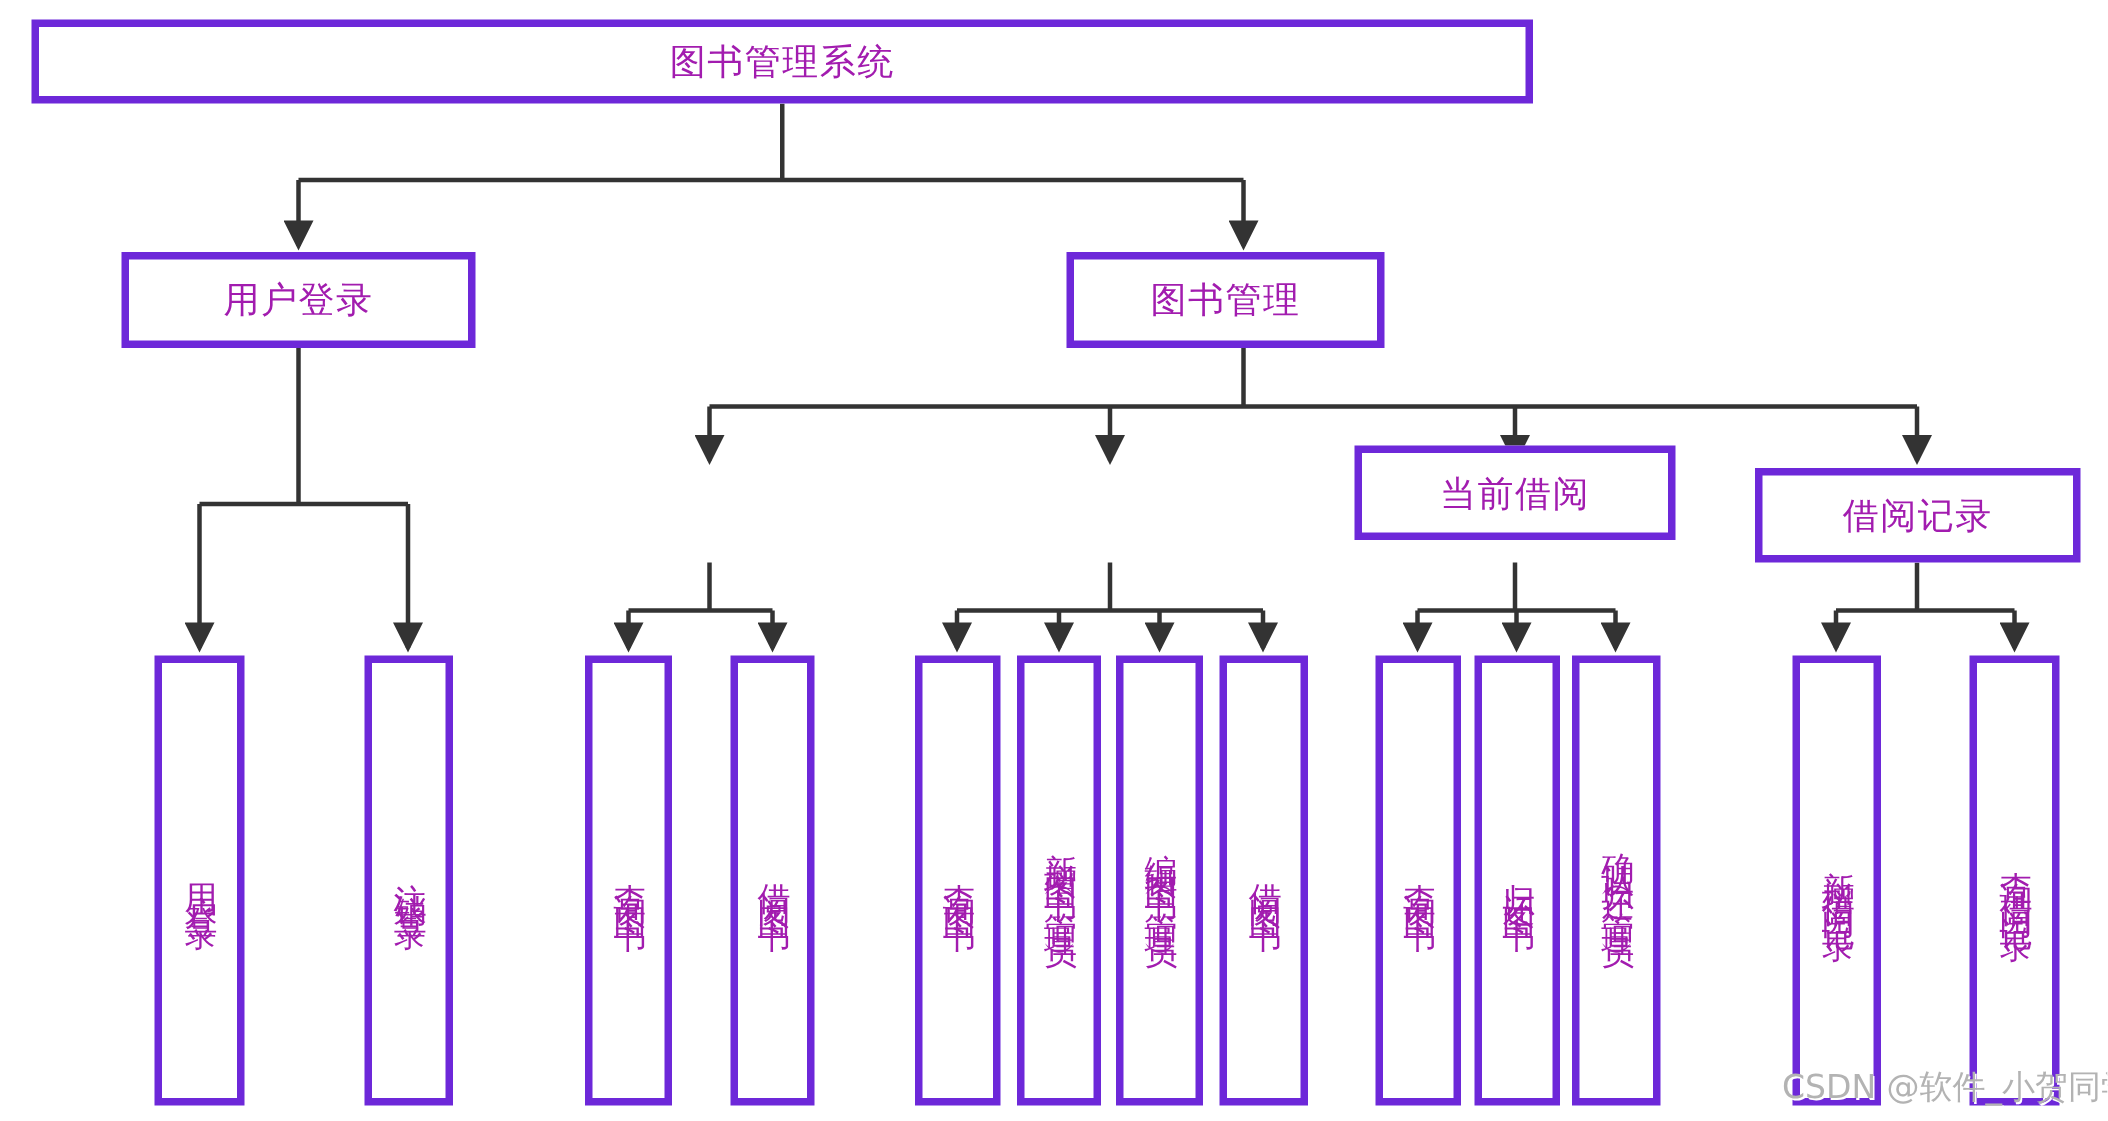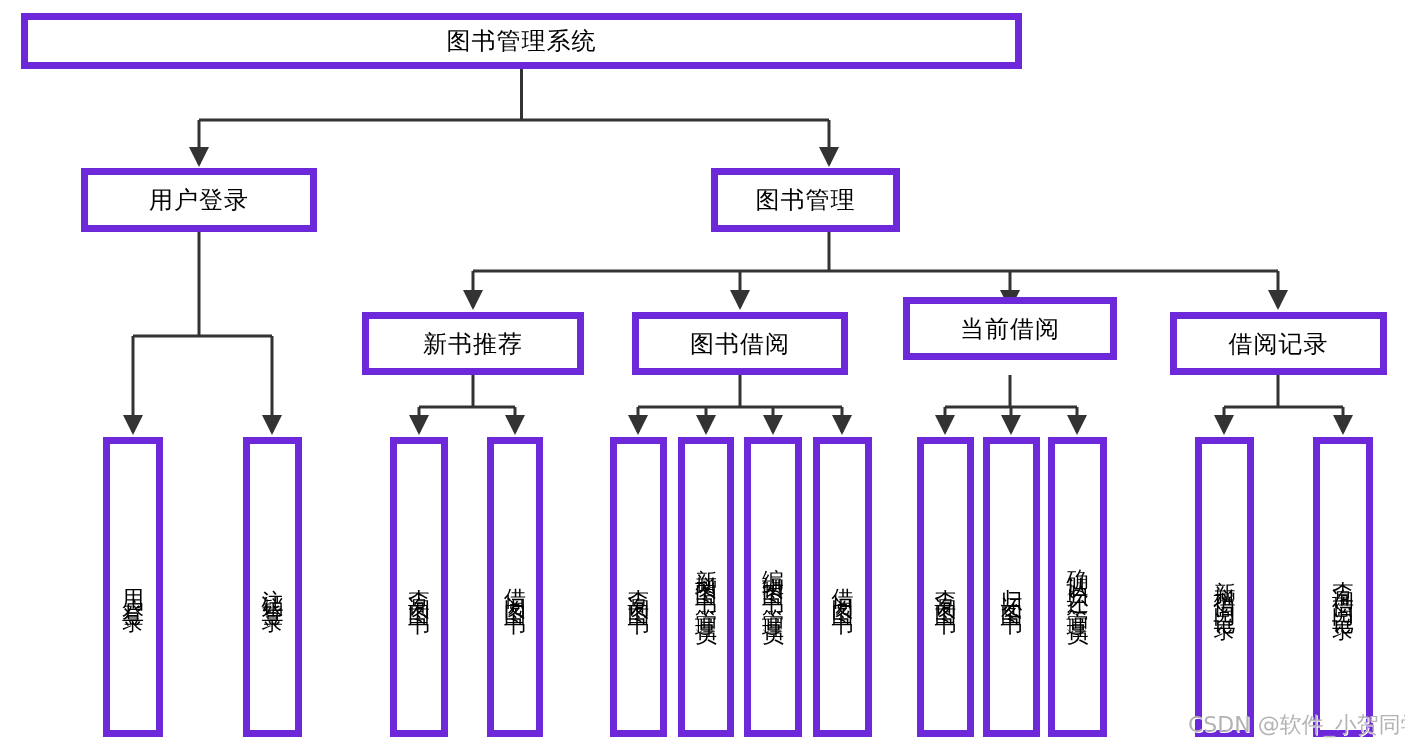--- a/index.html
+++ b/index.html
@@ -23,22 +23,22 @@
   }
   .connectors path {
     stroke: #333333;
     stroke-width: 3;
     fill: none;
   }
   .node {
     position: absolute;
     box-sizing: border-box;
     background: #ffffff;
-    border: 7px solid #6d28d9;
-    color: #000000;
+    border: 5px solid #6d28d9;
+    color: #a21caf;
     display: flex;
     align-items: center;
     justify-content: center;
     z-index: 2;
     line-height: 1.25;
     text-align: right;
   }
   .node.h {
     font-size: 24px;
     letter-spacing: 1px;
@@ -106,24 +106,22 @@
     <path d="M945 407 V432" marker-end="url(#ah)"></path>
     <path d="M1011 407 V432" marker-end="url(#ah)"></path>
     <path d="M1077 407 V432" marker-end="url(#ah)"></path>
     <path d="M1224 407 V432" marker-end="url(#ah)"></path>
     <path d="M1343 407 V432" marker-end="url(#ah)"></path>
   </svg>
 
   <div class="node h" style="left:21px;top:13px;width:1001px;height:56px">图书管理系统</div>
 
   <div class="node h" style="left:81px;top:168px;width:236px;height:64px">用户登录</div>
-  <div class="node h" style="left:711px;top:168px;width:189px;height:64px">图书管理</div>
+  <div class="node h" style="left:711px;top:168px;width:212px;height:64px">图书管理</div>
 
-  <div class="node h" style="left:362px;top:312px;width:222px;height:63px">新书推荐</div>
-  <div class="node h" style="left:632px;top:312px;width:216px;height:63px">图书借阅</div>
   <div class="node h" style="left:903px;top:297px;width:214px;height:63px">当前借阅</div>
   <div class="node h" style="left:1170px;top:312px;width:217px;height:63px">借阅记录</div>
 
   <div class="node v" style="left:103px;top:437px;width:60px;height:300px">用户登录</div>
   <div class="node v" style="left:243px;top:437px;width:59px;height:300px">注销登录</div>
 
   <div class="node v" style="left:390px;top:437px;width:58px;height:300px">查询图书</div>
   <div class="node v" style="left:487px;top:437px;width:56px;height:300px">借阅图书</div>
 
   <div class="node v" style="left:610px;top:437px;width:57px;height:300px">查询图书</div>

